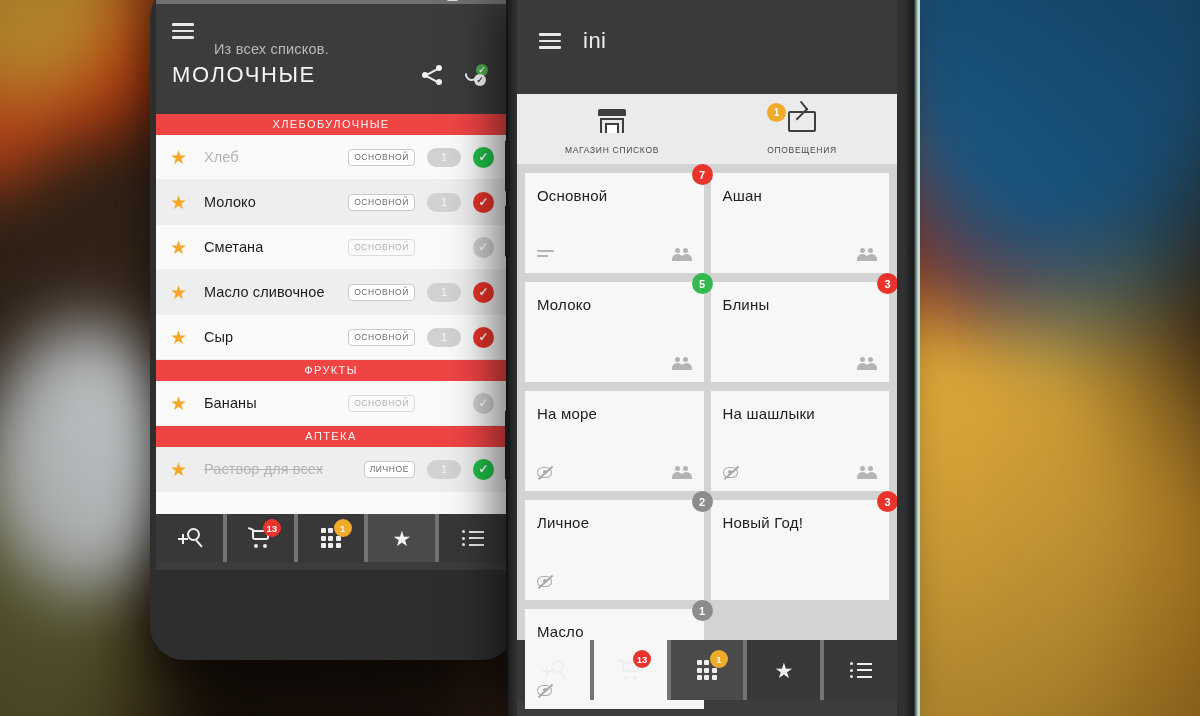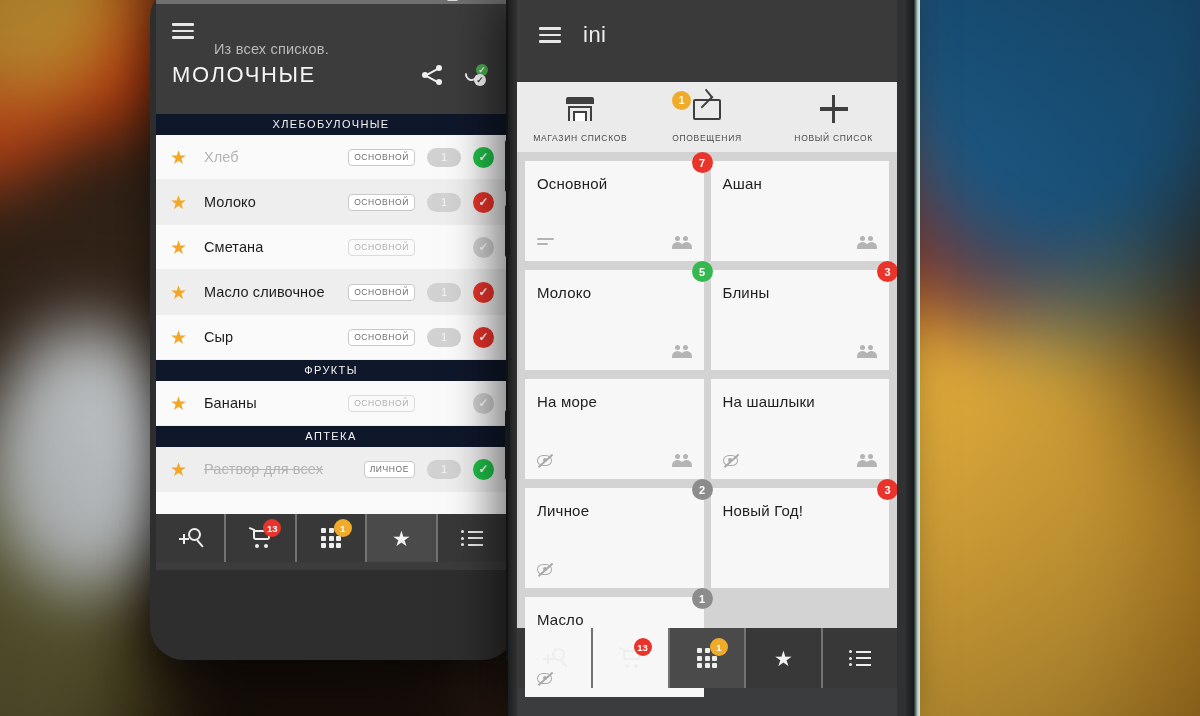--- a/index.html
+++ b/index.html
@@ -123,21 +123,21 @@
     border: 2px solid #f0f0f0; border-right-color: transparent; border-top-color: transparent;
     transform: rotate(-35deg);
   }
   .chk { position:absolute; border-radius:50%; display:flex; align-items:center; justify-content:center;
          font-size:9px; font-weight:bold; }
   .icon-sync .c1 { right:0; top:0; width:12px; height:12px; background:#4caf50; color:#fff; }
   .icon-sync .c2 { right:2px; bottom:0; width:12px; height:12px; background:#fafafa; color:#444; }
 
   .listwrap { background: #fafafa; height: 400px; overflow: hidden; }
   .grp {
-    background: #0f172a; color: #f4f4f4; font-size: 11px; letter-spacing: 1.4px;
+    background: #ef4444; color: #f4f4f4; font-size: 11px; letter-spacing: 1.4px;
     text-align: center; padding: 4px 4px 5px; font-weight: 400;
   }
   .row { display:flex; align-items:center; height: 45px; padding: 0 12px 0 14px; border-bottom: 1px solid #efefef; }
   .row.alt { background: #eeeeee; }
   .row.plain { background: #fafafa; }
   .star { color: #f5a623; font-size: 19px; width: 26px; flex: none; }
   .rname { flex: 1; font-size: 14.5px; color: #1d1d1d; padding-left: 8px; letter-spacing: .1px; }
   .rname.dim { color: #b4b4b4; }
   .rname.strike { text-decoration: line-through; text-decoration-thickness: 1px; }
   .tag {
@@ -152,21 +152,21 @@
   .qty.hidden { visibility: hidden; }
   .tick { width: 21px; height: 21px; border-radius: 50%; margin-left: 12px; flex:none;
           display:flex; align-items:center; justify-content:center; color:#fff; font-size: 12px; font-weight: bold; }
   .tick.green { background: #21c24a; }
   .tick.red { background: #e8332a; }
   .tick.grey { background: #d2d2d2; }
 
   .bottomnav { display: flex; height: 48px; background: #383838; }
   .bottomnav .nav-item {
     flex: 1; display:flex; align-items:center; justify-content:center; position: relative; cursor: pointer;
-    border-right: 2px solid #737373;
+    border-right: 4px solid #737373;
   }
   .bottomnav .nav-item:last-child { border-right: none; }
   .bottomnav .nav-item.active { background: #4a4a4a; }
   .nav-badge {
     position:absolute; border-radius:50%; color:#fff; font-size:9.5px; font-weight:bold;
     display:flex; align-items:center; justify-content:center; min-width: 18px; height:18px; padding: 0 3px;
   }
 
   
   .g-search { width:22px; height:20px; position:relative; }
@@ -191,21 +191,21 @@
 
   .g-star { color:#f2f2f2; font-size: 21px; line-height: 1; }
 
   .g-list { width:22px; height:16px; display:flex; flex-direction:column; justify-content:space-between; }
   .g-list .ln { display:flex; align-items:center; gap:4px; }
   .g-list .ln b { width:3px; height:3px; border-radius:50%; background:#eee; }
   .g-list .ln i { flex:1; height:2px; background:#eee; }
 
   
   #phone-right .appbar-r {
-    background: #3a3a3a; height: 82px; display:flex; align-items:center; gap: 22px; padding: 0 0 12px 22px;
+    background: #3a3a3a; height: 94px; display:flex; align-items:center; gap: 22px; padding: 0 0 12px 22px;
   }
   #phone-right .apptitle { color:#ededed; font-size: 22px; letter-spacing: .5px; }
 
   .quickbar {
     background:#ebebeb; display:flex; padding: 12px 0 9px; justify-content: space-around;
     box-shadow: 0 1px 2px rgba(0,0,0,.12);
   }
   .qb { display:flex; flex-direction:column; align-items:center; gap:9px; width: 112px; cursor:pointer; position:relative; }
   .qb .lbl { font-size: 8.5px; letter-spacing: .7px; color:#4a4a4a; }
   .qb .glyph { height: 30px; display:flex; align-items:center; justify-content:center; position:relative; }
@@ -458,29 +458,20 @@
         <div class="qb">
           <span class="glyph">
             <span class="g-mail">
               <span class="env"></span>
               <span class="flap"></span>
             </span>
             <span class="qb-badge">1</span>
           </span>
           <span class="lbl">ОПОВЕЩЕНИЯ</span>
         </div>
-        <div class="qb">
-          <span class="glyph">
-            <span class="g-plus">
-              <i></i>
-              <i></i>
-            </span>
-          </span>
-          <span class="lbl">НОВЫЙ СПИСОК</span>
-        </div>
       </div>
 
     <div class="tilegrid" id="tilegrid">
         <div class="tile">
           <span class="tile-badge red">7</span>
           <div class="tname">Основной</div>
           <div class="tfoot">
             <span class="g-lines">
               <i></i>
               <i></i>

